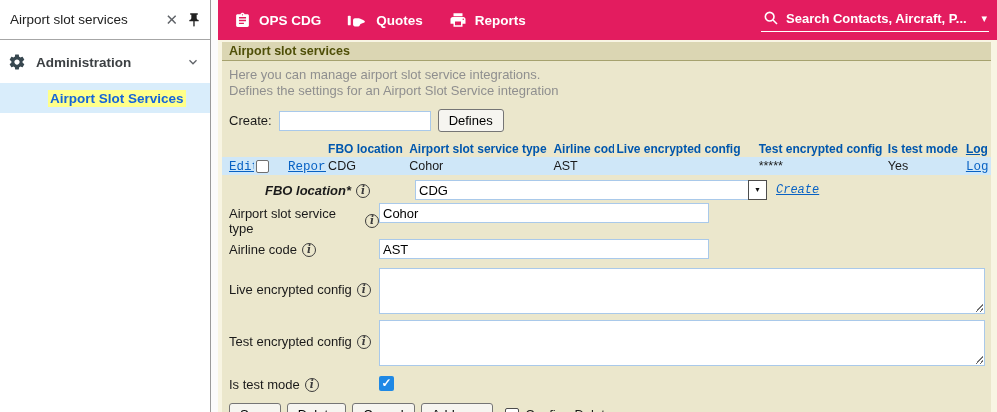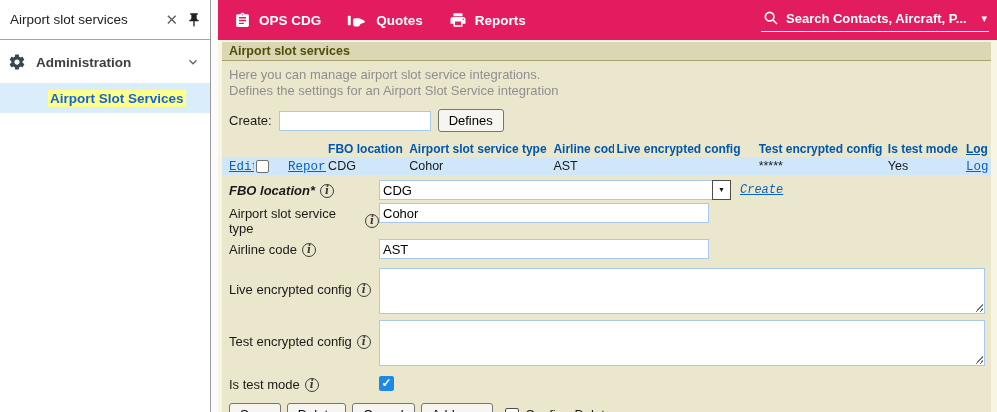--- a/index.html
+++ b/index.html
@@ -54,21 +54,21 @@
   .link { color:#0862c4; text-decoration:underline; cursor:pointer;font-family:Liberation Mono, monospace; }
   .th-log { text-decoration:underline; text-align:right; padding-right:4px !important; }
   .td-log { text-align:right; padding-right:4px !important; }
   .cell-cb { width:13px; height:13px; border:1px solid #707070; background:#fff; display:inline-block; vertical-align:middle; border-radius:2px; cursor:pointer; }
   .td-edit { padding-left:7px !important; }
 
   
   .form { padding:5px 0 0 7px; font-size:13px; color:#1a1a1a; }
   .frow { display:flex; align-items:flex-start; margin-bottom:3px; }
   .flabel { width:150px; flex-shrink:0; display:flex; align-items:center; gap:5px; padding-top:3px; }
-  .flabel.req { font-weight:bold; font-style:italic; }
+  .flabel.req { font-weight:bold; font-style:italic;margin-left:36px; }
   .info { display:inline-block; width:14px; height:14px; border:1px solid #3c3c3c; border-radius:50%; text-align:center; line-height:11px; font-style:italic; font-weight:bold; font-family:"DejaVu Serif", serif; font-size:10.5px; color:#3c3c3c; flex-shrink:0; cursor:default; }
   .tinput { height:20px; border:1px solid #a9c9ea; font-family:inherit; font-size:13px; padding:1px 3px; width:330px; background:#fff; }
   .combo { position:relative; width:352px; }
   .combo input { width:352px; padding-right:22px; }
   .combo-btn { position:absolute; right:0; top:0; width:19px; height:20px; border:1px solid #4d4d4d; background:#fff; font-size:7px; line-height:18px; text-align:center; cursor:pointer; color:#111; }
   .clear-link { margin-left:9px; margin-top:3px; font-size:12px; font-style:italic; }
   .tawrap { position:relative; display:inline-block; }
   textarea.tarea { width:606px; height:46px; border:1px solid #a9c9ea; font-family:inherit; font-size:13px; resize:both; background:#fff; display:block; }
   .grip { position:absolute; right:2px; bottom:4px; width:9px; height:9px; background:repeating-linear-gradient(135deg, transparent 0 2px, #808080 2px 3px); clip-path:polygon(100% 0, 100% 100%, 0 100%); cursor:nwse-resize; }
   .row-live { margin:9px 0 6px 0; }

